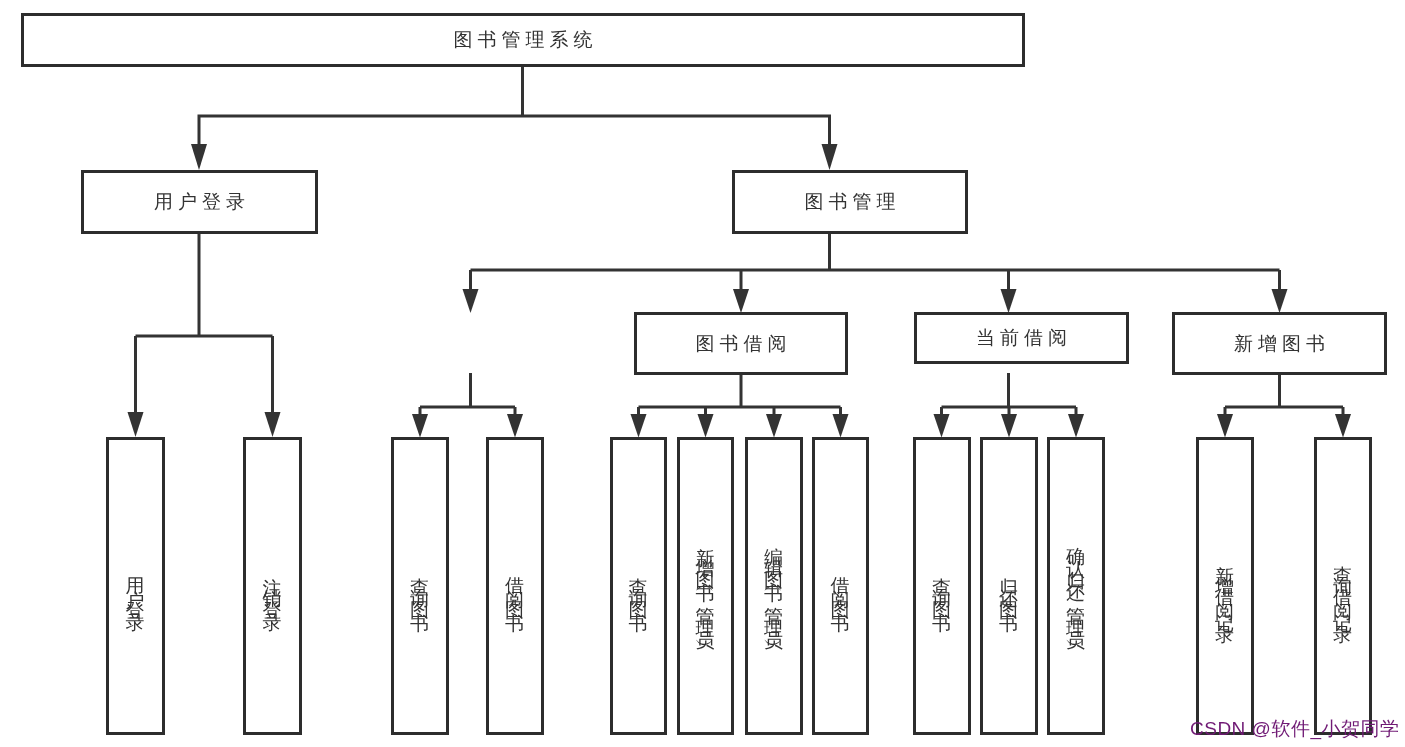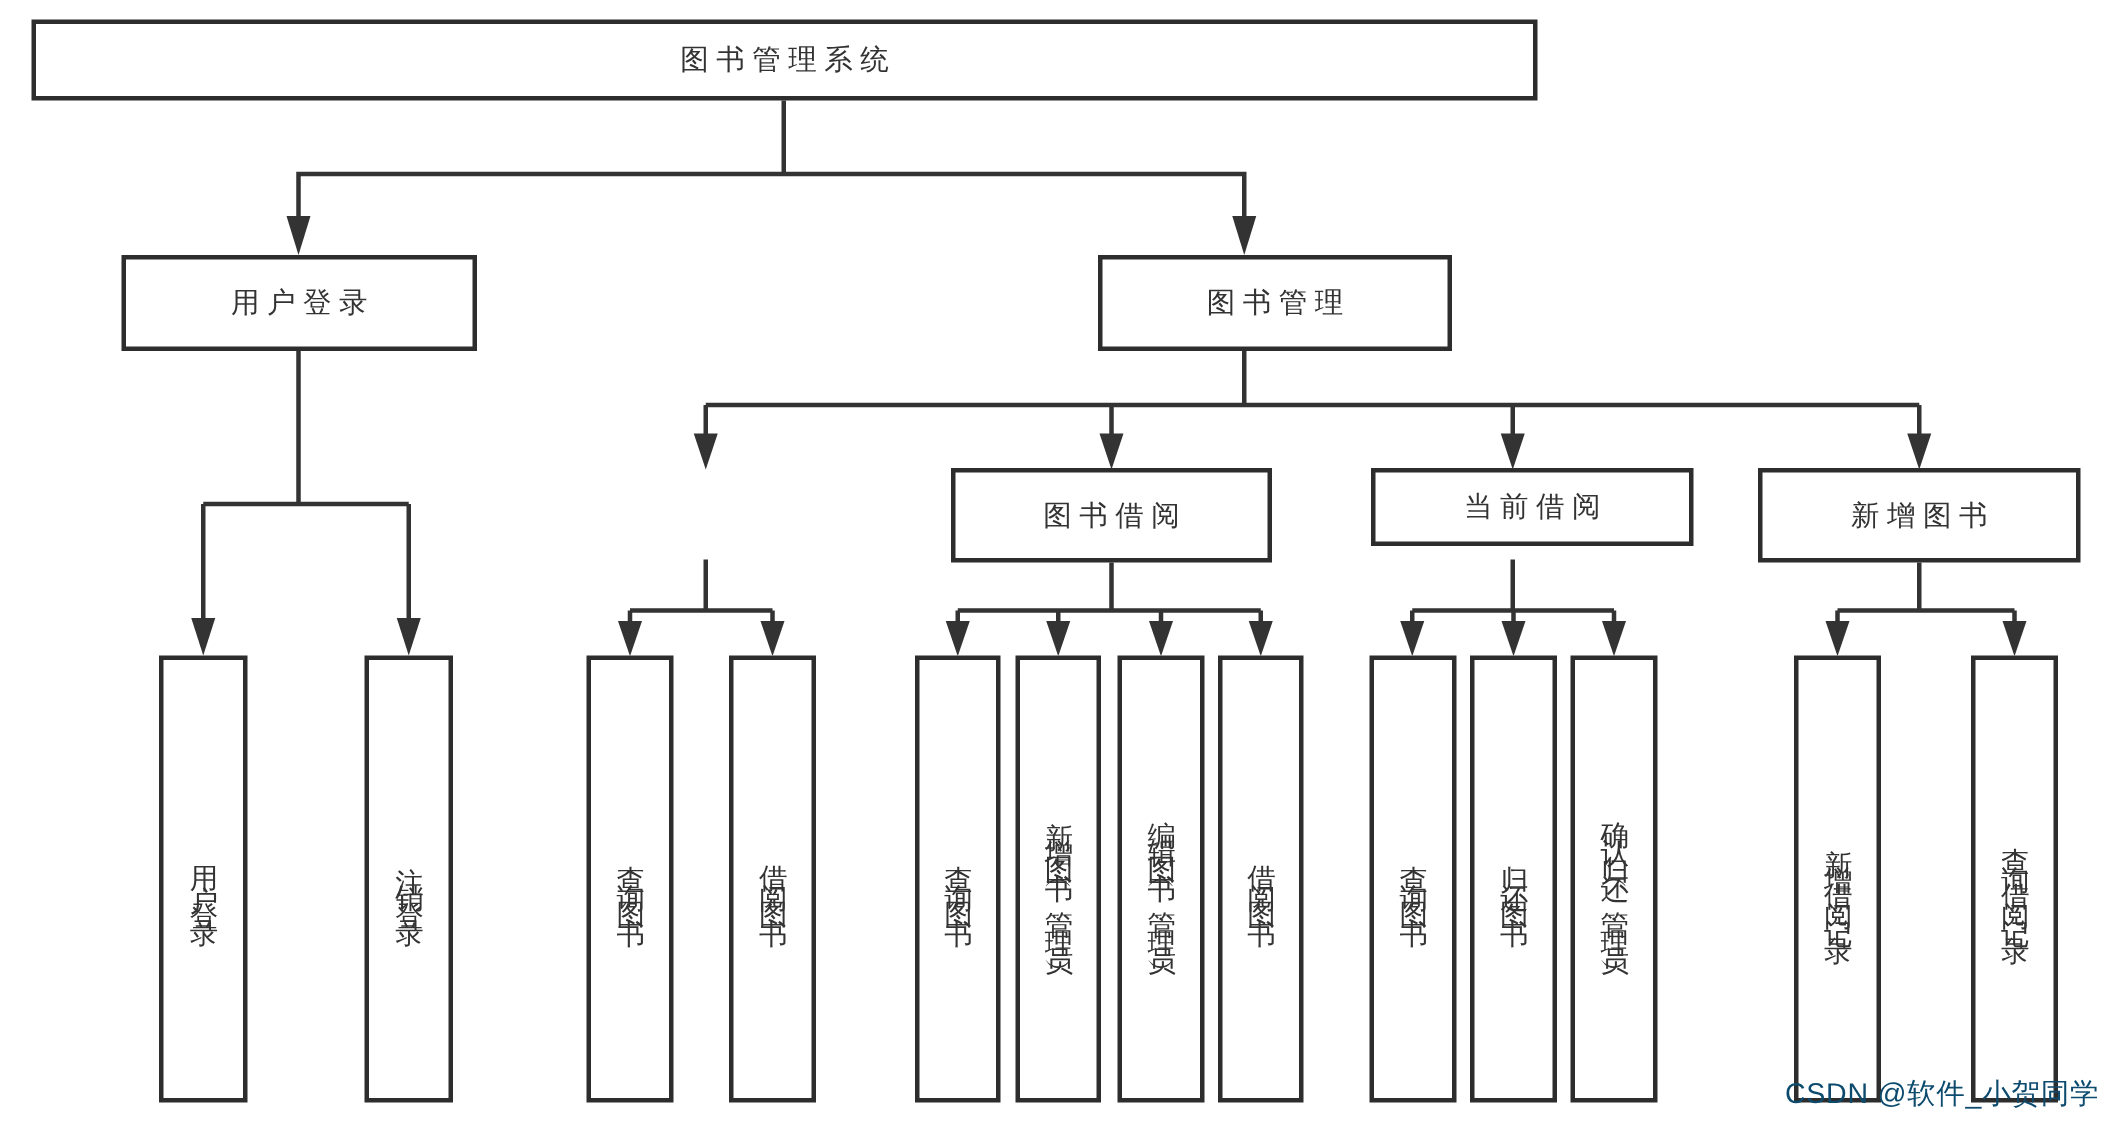--- a/index.html
+++ b/index.html
@@ -14,21 +14,21 @@
     display:flex;align-items:center;justify-content:center;
     color:#333333;font-size:19px;letter-spacing:5px;z-index:2;
   }
   .box.hlabel{text-indent:5px;}
   .leaf{padding:0;}
   .vtext{
     writing-mode:vertical-rl;text-orientation:mixed;
     font-size:19px;letter-spacing:12px;color:#333333;line-height:1;
   }
   .watermark{
-    position:absolute;z-index:5;color:#0c4a6e;font-size:19px;letter-spacing:0.5px;
+    position:absolute;z-index:5;color:#701a75;font-size:19px;letter-spacing:0.5px;
     white-space:nowrap;
   }
 </style>
 </head>
 <body>
 
 <div class="canvas">
 
   <svg class="wires" width="1405" height="747" viewBox="0 0 1405 747">
     <g stroke="#333333" stroke-width="3" fill="none">

